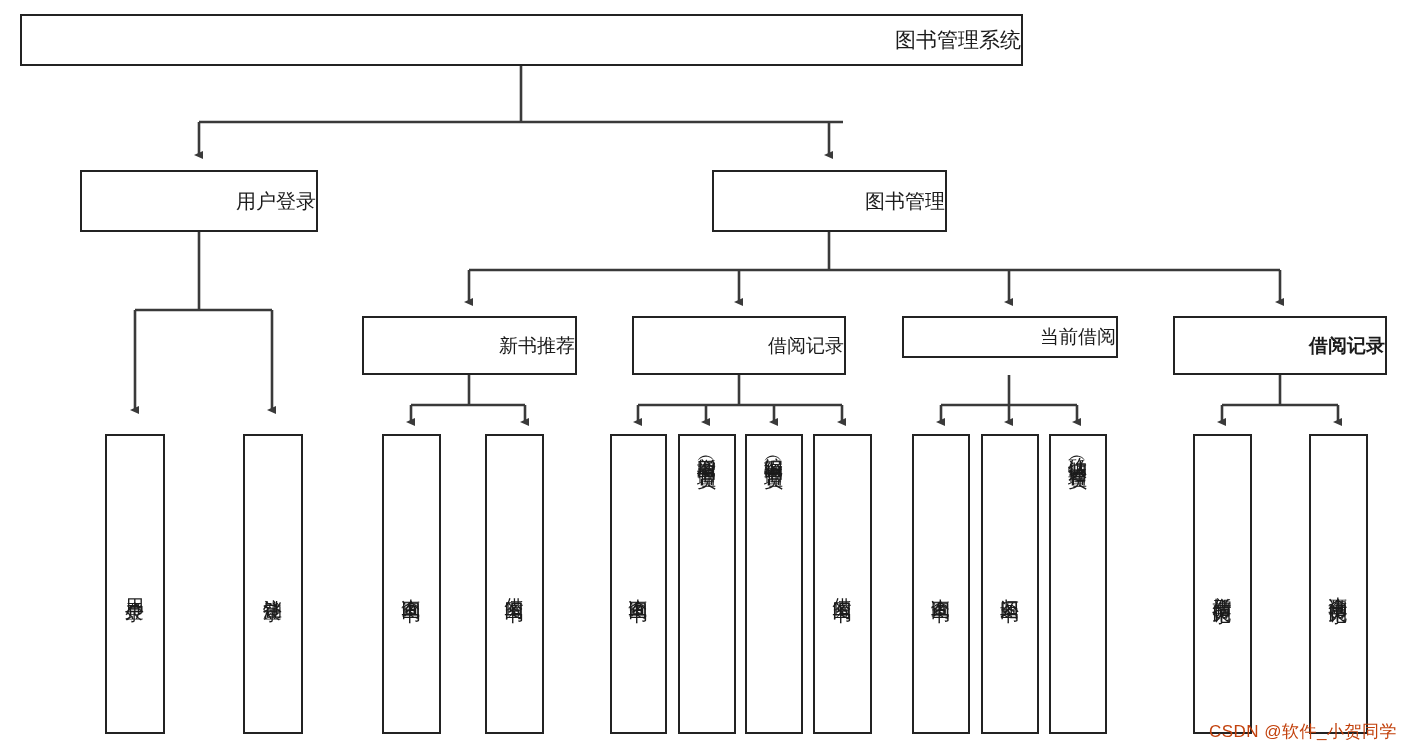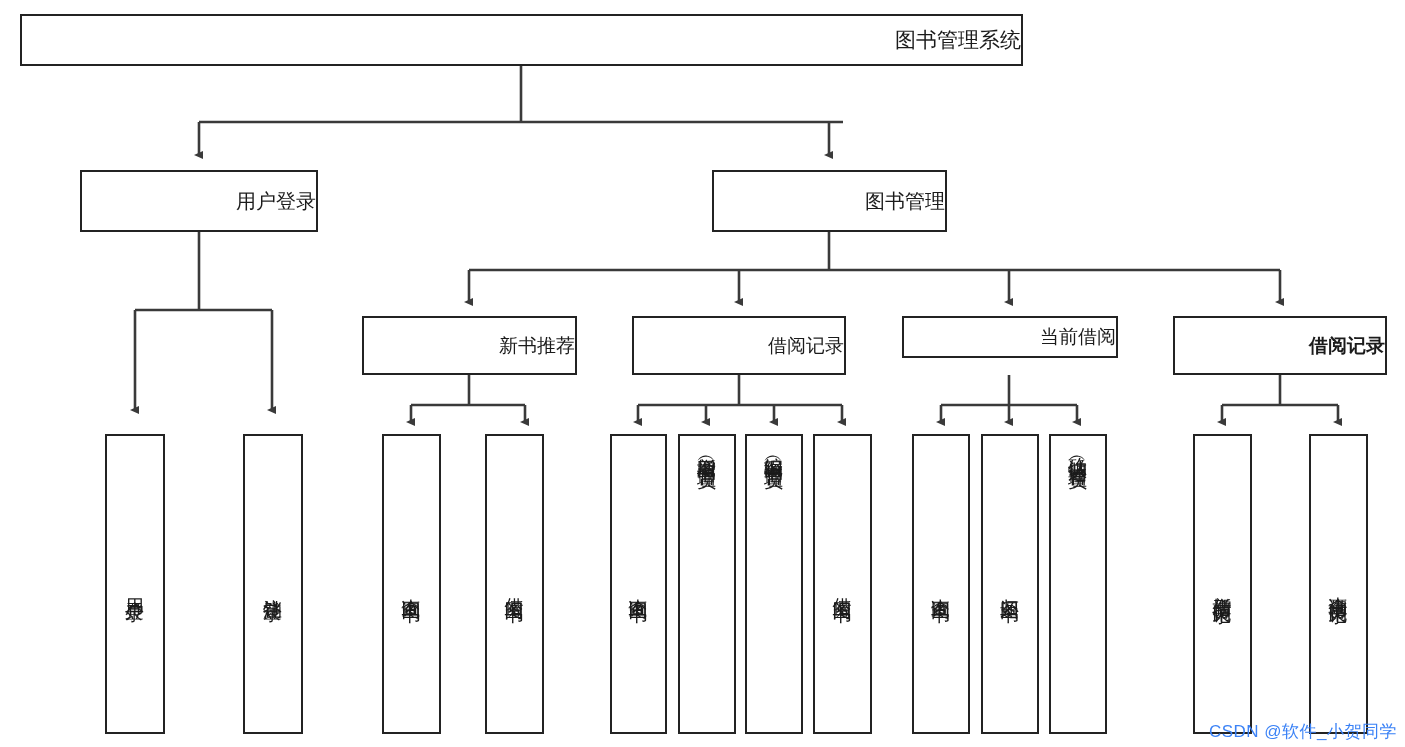--- a/index.html
+++ b/index.html
@@ -60,21 +60,21 @@
     margin-bottom: auto;
   }
   .node.leaf.center {
     align-items: center;
   }
   #watermark {
     position: absolute;
     right: 8px;
     bottom: 4px;
     font-size: 17px;
-    color: #3b82f6;
+    color: #c2410c;
     white-space: nowrap;
     letter-spacing: 0.5px;
   }
 </style>
 </head>
 <body>
 
 <div id="canvas">
 
   <svg id="diagram-svg" viewBox="0 0 1405 747" xmlns="http://www.w3.org/2000/svg">

